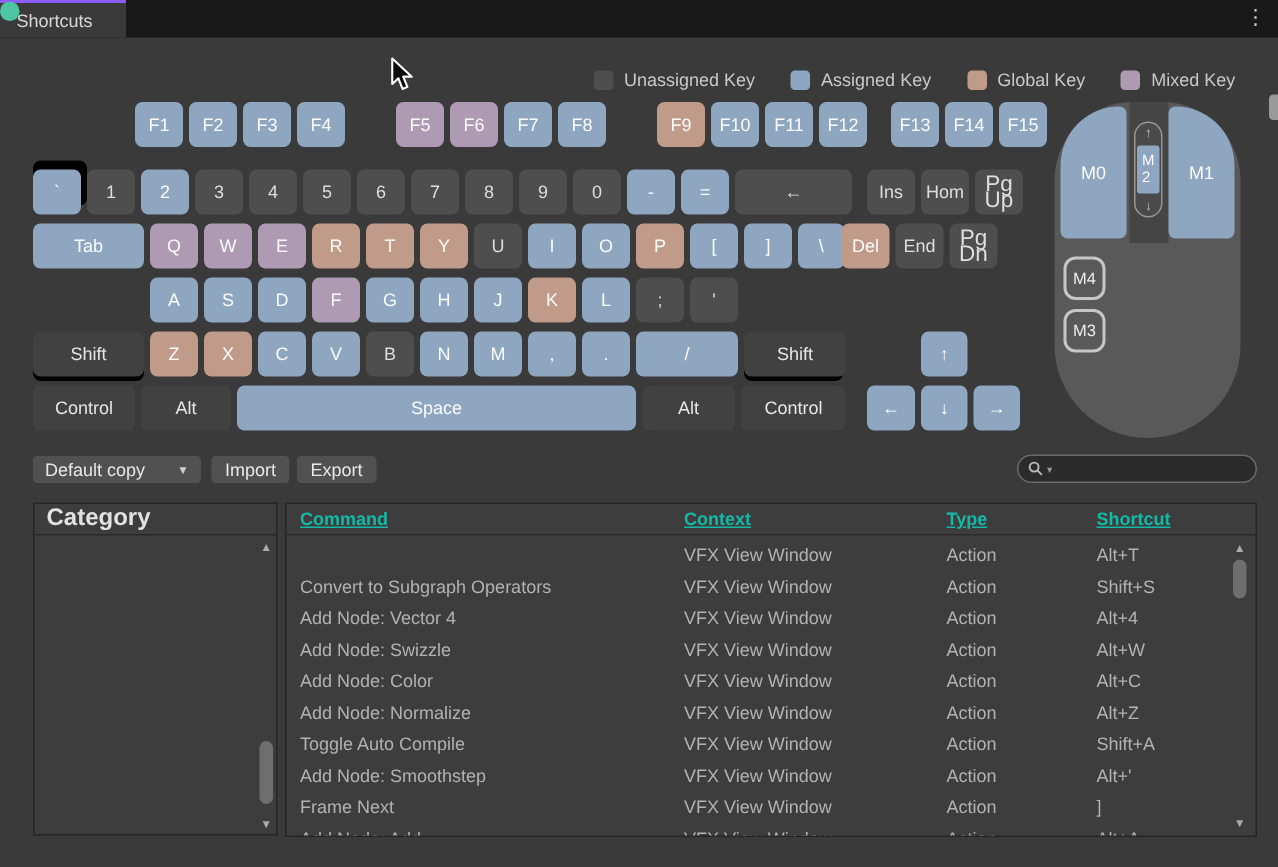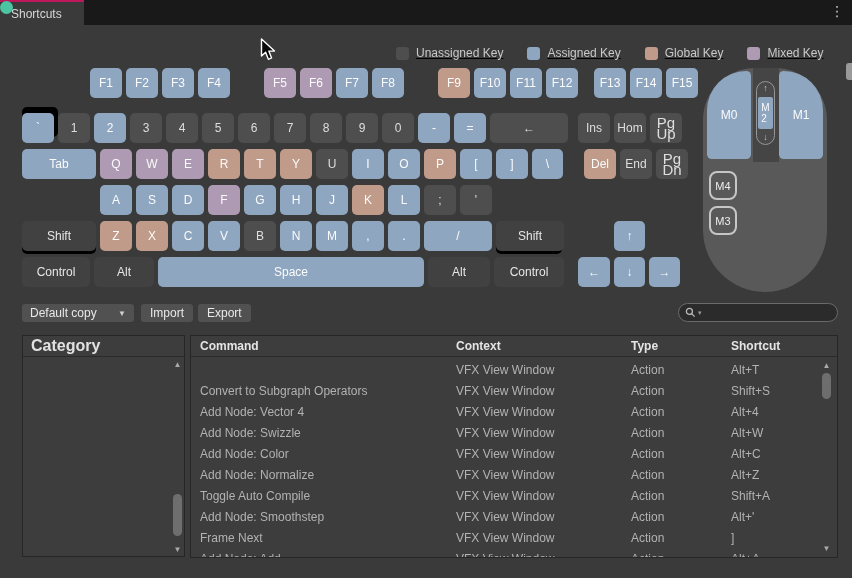--- a/index.html
+++ b/index.html
@@ -1,28 +1,28 @@
 <!DOCTYPE html>
 <html><head>
 <meta charset="utf-8">
 <style>
   html,body{margin:0;padding:0;background:#222;}
   *{box-sizing:border-box;font-family:"Liberation Sans",sans-serif;}
   #app{position:relative;width:852px;height:578px;background:#3a3a3a;overflow:hidden;}
 
   
   .tabbar{position:absolute;left:0;top:0;width:852px;height:25px;background:#191919;}
-  .tab{position:absolute;left:0;top:0;width:84px;height:25px;background:#3a3a3a;border-top:2px solid #be185d;}
+  .tab{position:absolute;left:0;top:0;width:84px;height:25px;background:#3a3a3a;border-top:2px solid #8b5cf6;}
   .tab-label{position:absolute;left:11px;top:5px;font-size:12px;color:#d8d8d8;}
   .green-dot{position:absolute;left:0px;top:1px;width:13px;height:13px;border-radius:50%;background:#4cc5a2;z-index:6;}
   .kebab{position:absolute;right:8px;top:3px;color:#c9c9c9;font-size:14px;letter-spacing:0;}
 
   
   .legend{position:absolute;left:396px;top:46px;display:flex;gap:24px;align-items:center;}
-  .legend-item{display:flex;align-items:center;gap:7px;text-decoration:underline;}
+  .legend-item{display:flex;align-items:center;gap:7px;}
   .legend-swatch{width:13px;height:13px;border-radius:3px;}
   .legend-label{font-size:12px;color:#c9c9c9;white-space:nowrap;}
 
   
   .kb-row{position:absolute;display:flex;gap:4px;}
   .key{height:30px;width:32px;border-radius:5px;display:flex;align-items:center;justify-content:center;
        font-size:12px;color:#f0f0f0;text-align:center;}
   .key.multiline{white-space:pre-line;font-size:15px;line-height:11px;}
   .k-assigned{background:#8ea6c0;color:#fbfbfb;}
   .k-global{background:#c09b89;color:#fbfbfb;}
@@ -81,21 +81,21 @@
   .sa-up{top:0;} .sa-down{bottom:0;}
   .scroll-thumb{position:absolute;left:2px;width:9px;border-radius:5px;background:#6e6e6e;}
   .cat-thumb{top:136px;height:42px;}
   .tbl-thumb{top:14px;height:26px;}
 
   
   .tbl-header{position:relative;height:21px;border-bottom:1px solid #2a2a2a;}
   .tbl-rows{position:absolute;left:0;top:22px;right:0;bottom:0;overflow:hidden;padding-top:2px;}
   .tbl-row{position:relative;height:21px;}
   .tcell{position:absolute;top:0;height:21px;line-height:21px;font-size:12px;color:#b2b2b2;white-space:nowrap;}
-  .tbl-header .tcell{font-weight:bold;color:#e5e5e5;}
+  .tbl-header .tcell{font-weight:bold;color:#14b8a6;text-decoration:underline;}
   .col-0{left:9px;} .col-1{left:265px;} .col-2{left:440px;} .col-3{left:540px;}
 
   
   .cursor{position:absolute;left:260px;top:38px;z-index:9;}
   .edge-frag{position:absolute;left:846px;top:63px;width:6px;height:17px;background:#9a9a9a;border-radius:3px 0 0 3px;}
 </style>
 </head>
 <body>
 
 <div id="app">
@@ -212,21 +212,21 @@
       <div class="key k-assigned" style="width: 266px;">Space</div>
       <div class="key k-mod" style="width: 62px;">Alt</div>
       <div class="key k-mod" style="width: 70px;">Control</div>
     </div>
   <div class="kb-row" style="left:578px;top:113px">
       <div class="key k-unassigned">Ins</div>
       <div class="key k-unassigned">Hom</div>
       <div class="key k-unassigned multiline">Pg
 Up</div>
     </div>
-  <div class="kb-row" style="left:584px;top:149px">
+  <div class="kb-row" style="left:561px;top:149px">
       <div class="key k-global">Del</div>
       <div class="key k-unassigned">End</div>
       <div class="key k-unassigned multiline">Pg
 Dn</div>
     </div>
   <div class="kb-row" style="left:614px;top:221px">
       <div class="key k-assigned" style="width: 31px;">↑</div>
     </div>
   <div class="kb-row" style="left:578px;top:257px">
       <div class="key k-assigned">←</div>

